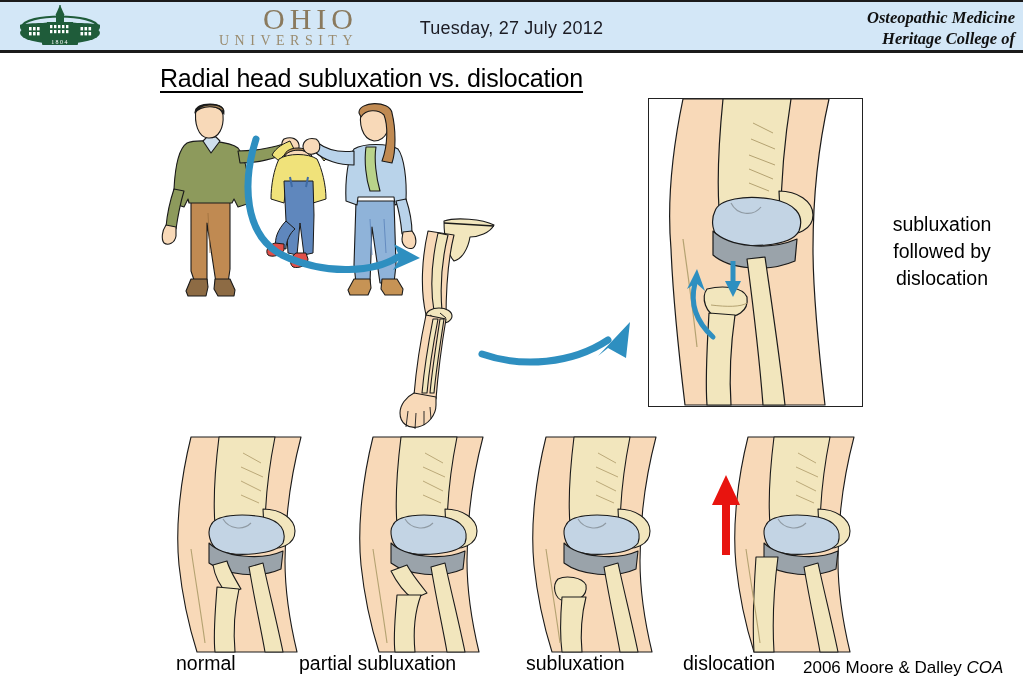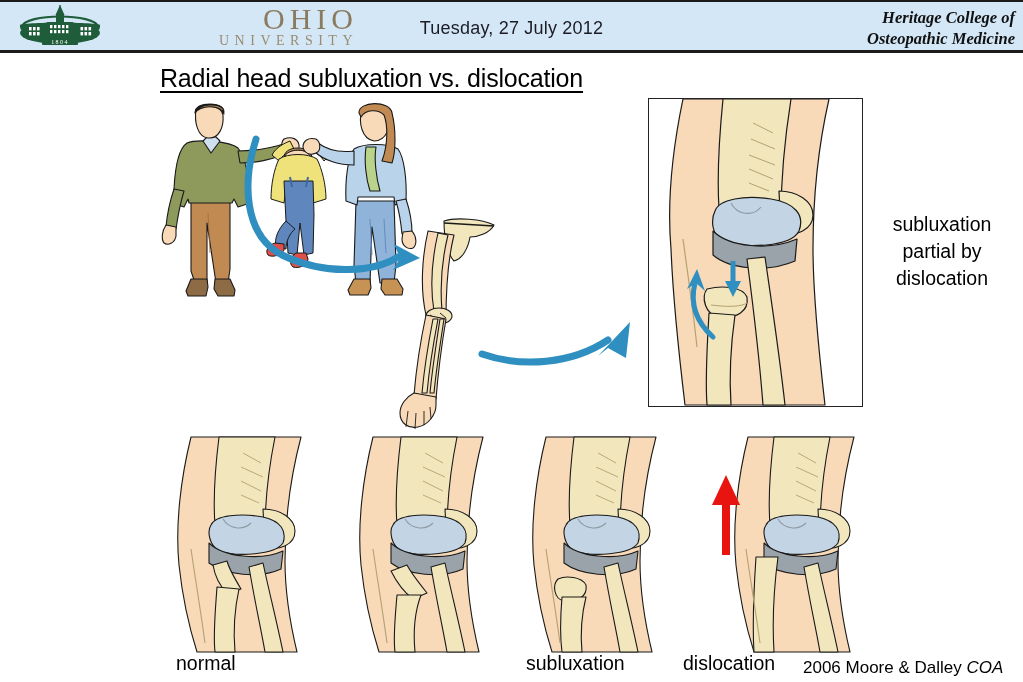--- a/index.html
+++ b/index.html
@@ -152,22 +152,22 @@
             <text x="46" y="38.6" font-family="'Liberation Serif',serif" font-size="6" fill="#ffffff" text-anchor="middle" letter-spacing="1.4">1804</text>
           </svg>
         </div>
         <div class="logo-word">
           <div class="ohio-text">OHIO</div>
           <div class="univ-text">UNIVERSITY</div>
         </div>
       </div>
 
       <div class="header-college">
+        <div>Osteopathic Medicine</div>
         <div>Heritage College of</div>
-        <div>Osteopathic Medicine</div>
       </div>
 
     </div>
   </div>
 
   <div class="title">Radial head subluxation vs. dislocation</div>
 
   <div class="family-ill">
     <svg width="285" height="205" viewBox="0 0 285 205">
       <g stroke="#1a1a1a" stroke-width="1.1" stroke-linejoin="round">
@@ -412,26 +412,27 @@
 
       <g>
         <path d="M26 118 L26 62" fill="none" stroke="#e8140f" stroke-width="8"></path>
         <polygon points="12,68 26,38 40,68" fill="#e8140f"></polygon>
       </g>
     </svg>
   </div>
 
   <div class="right-caption">
     <div>subluxation</div>
-    <div>partial by</div>
+    <div>followed by</div>
     <div>dislocation</div>
   </div>
 
   <div class="labels">
     <div class="lbl" style="left:176px">normal</div>
+    <div class="lbl" style="left:299px">partial subluxation</div>
     <div class="lbl" style="left:526px">subluxation</div>
     <div class="lbl" style="left:683px">dislocation</div>
   </div>
 
   <div class="credit">
     <span>2006 Moore &amp; Dalley </span><i>COA</i>
   </div>
 
 </div>
 

